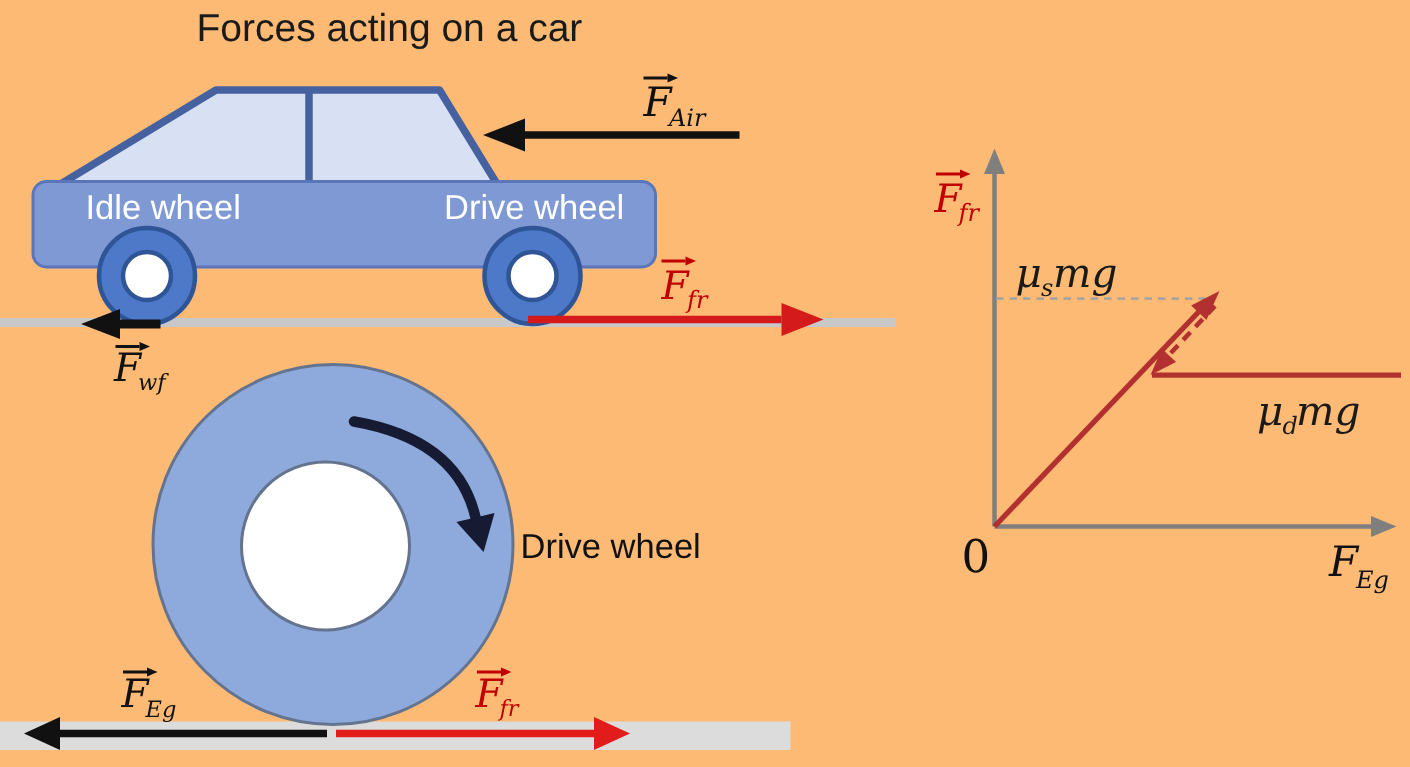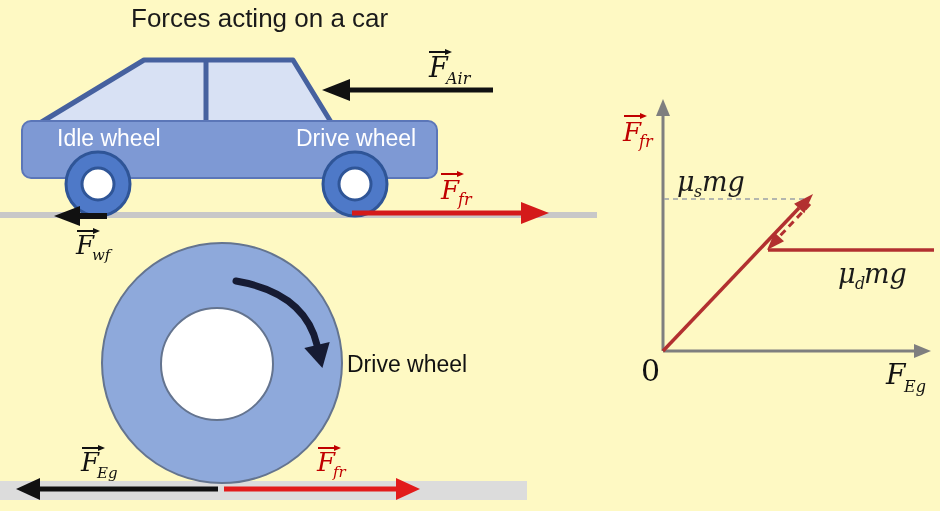--- a/index.html
+++ b/index.html
@@ -1,16 +1,16 @@
 <!DOCTYPE html>
 <html><head>
 <meta charset="utf-8">
 <style>
   html,body{margin:0;padding:0;background:#fff;}
-  .canvas{position:relative;width:940px;height:511px;background:#fef9c3;overflow:hidden;}
+  .canvas{position:relative;width:940px;height:511px;background:#fdba74;overflow:hidden;}
   svg{display:block;}
   text{user-select:none;}
   .t-sans{font-family:"Liberation Sans",sans-serif;}
   .t-math{font-family:"DejaVu Serif",serif;font-style:italic;}
   .t-serif{font-family:"DejaVu Serif",serif;}
 </style>
 </head>
 <body>
 
 <div class="canvas">

